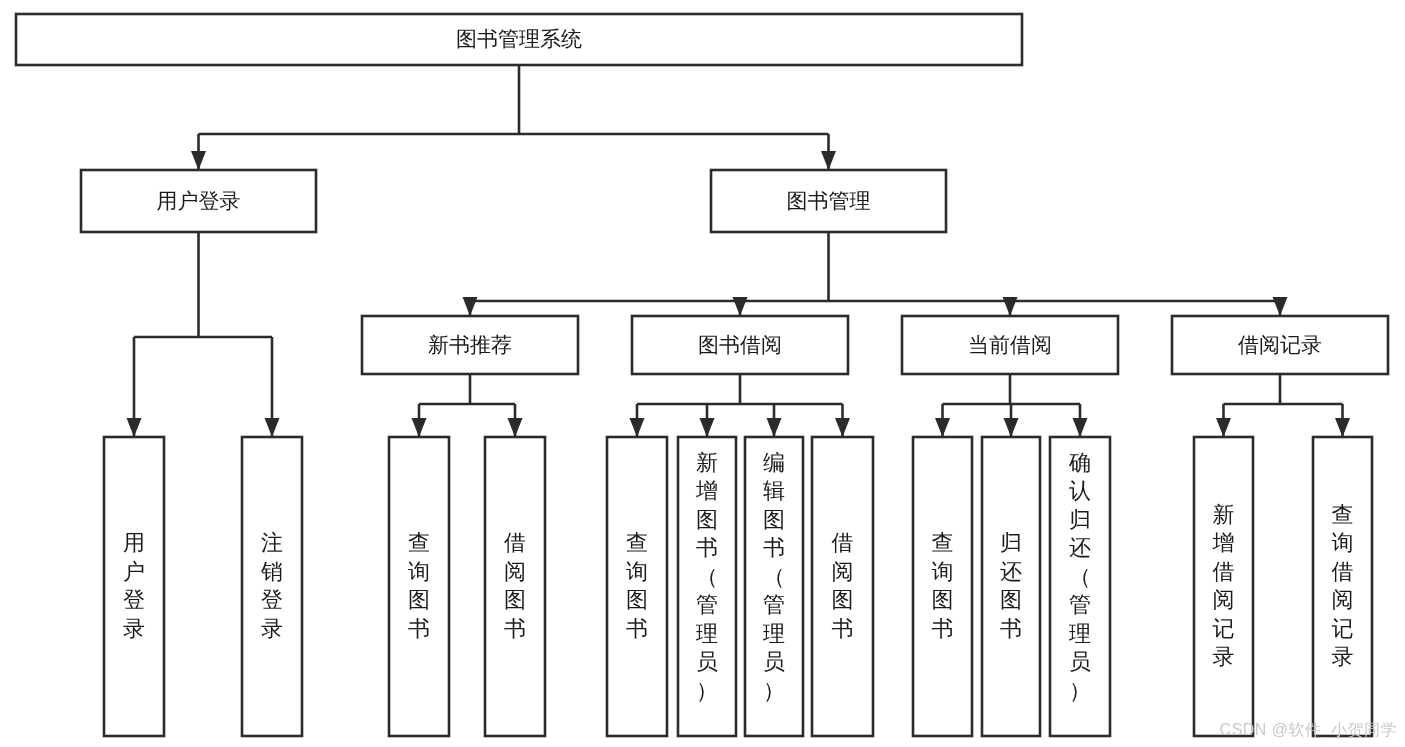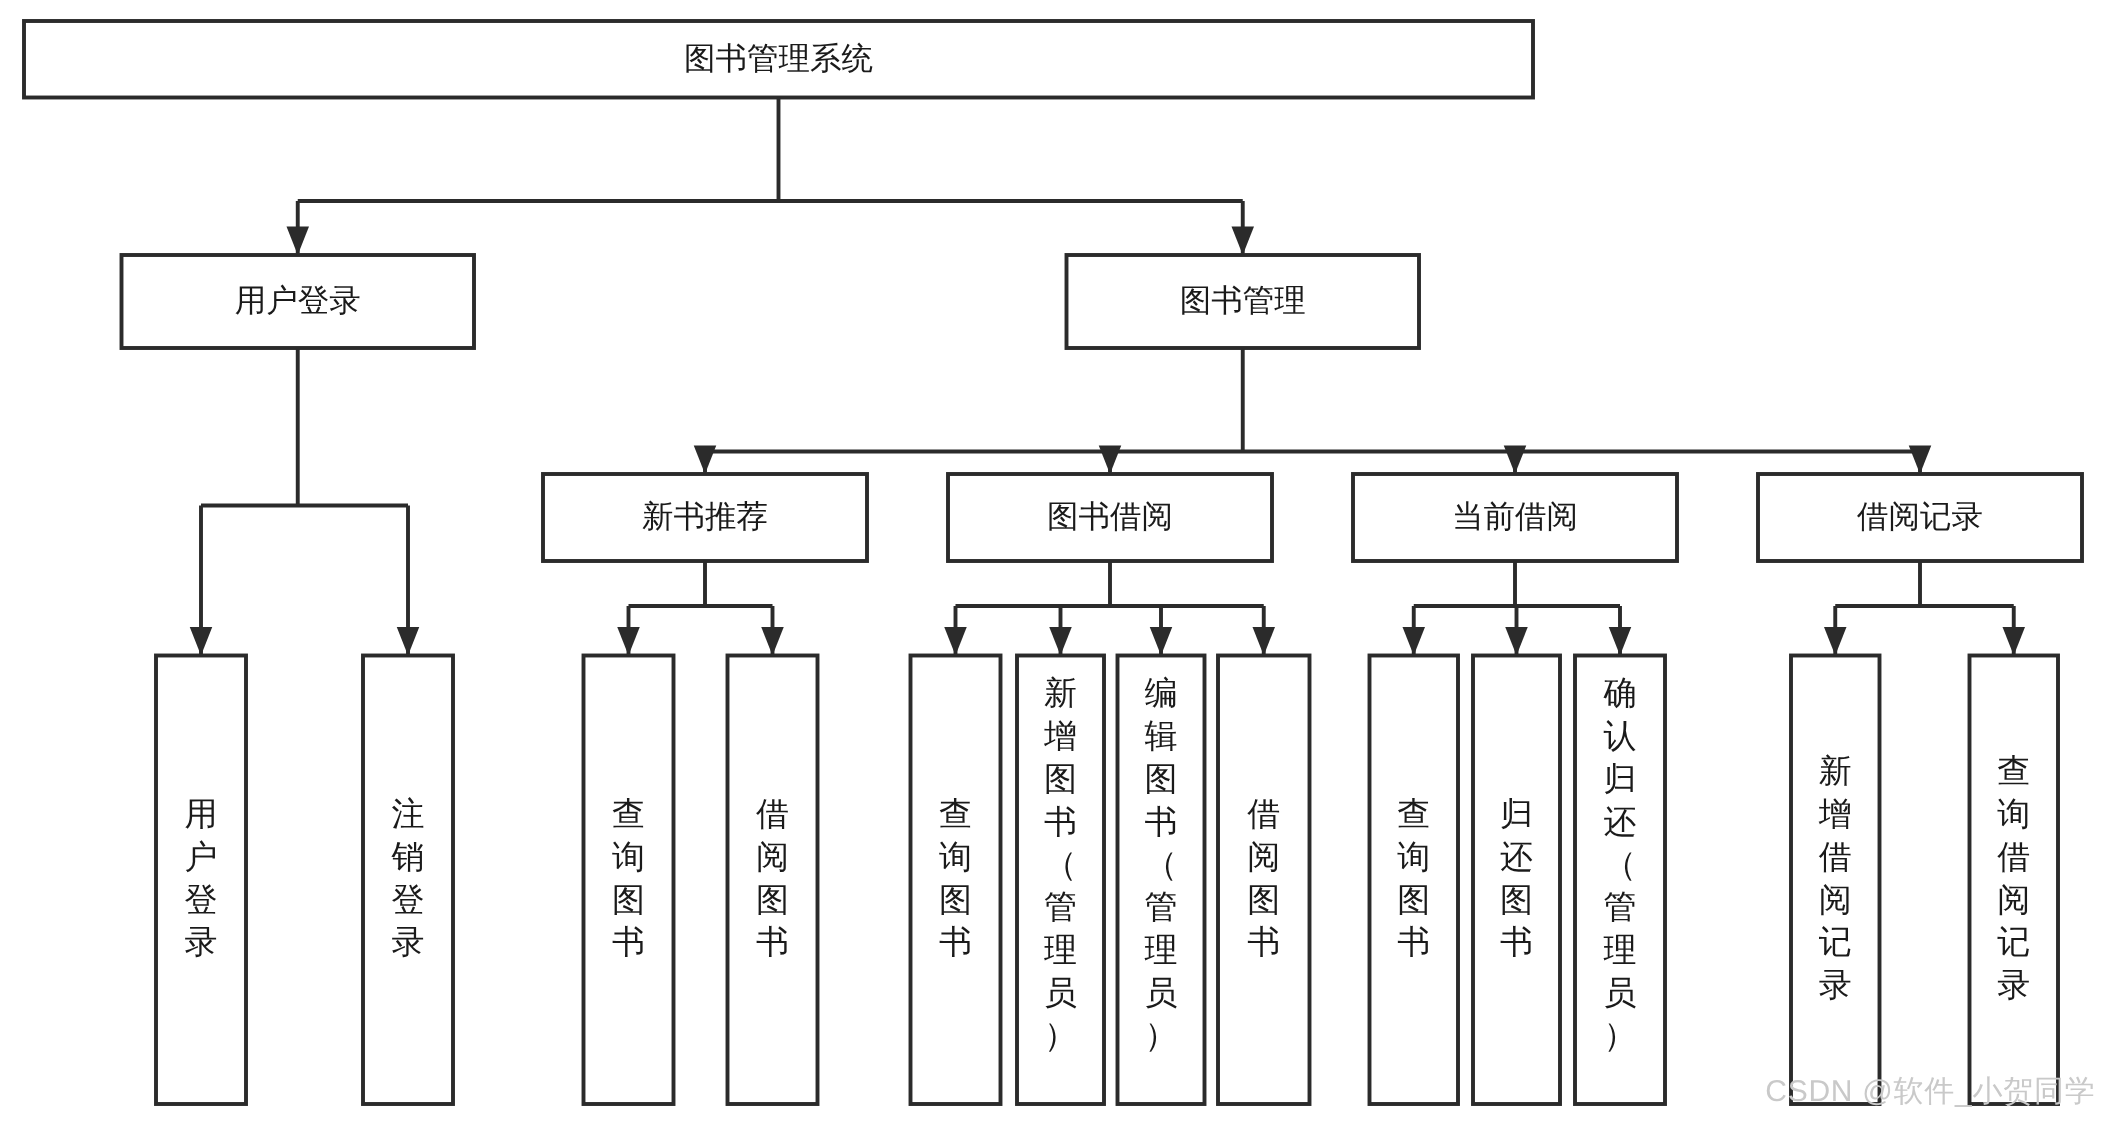--- a/index.html
+++ b/index.html
@@ -45,21 +45,21 @@
   }
   .arrow-head {
     fill: #2b2b2b;
     stroke: none;
   }
   .watermark {
     position: absolute;
     right: 8px;
     bottom: 6px;
     font-family: "Liberation Sans", "DejaVu Sans", sans-serif;
-    font-size: 20px;
+    font-size: 16px;
     color: #c9c9c9;
     letter-spacing: 0.5px;
     white-space: nowrap;
     user-select: none;
   }
 </style>
 </head>
 <body>
 
 <svg id="diagram" viewBox="0 0 1405 747">

